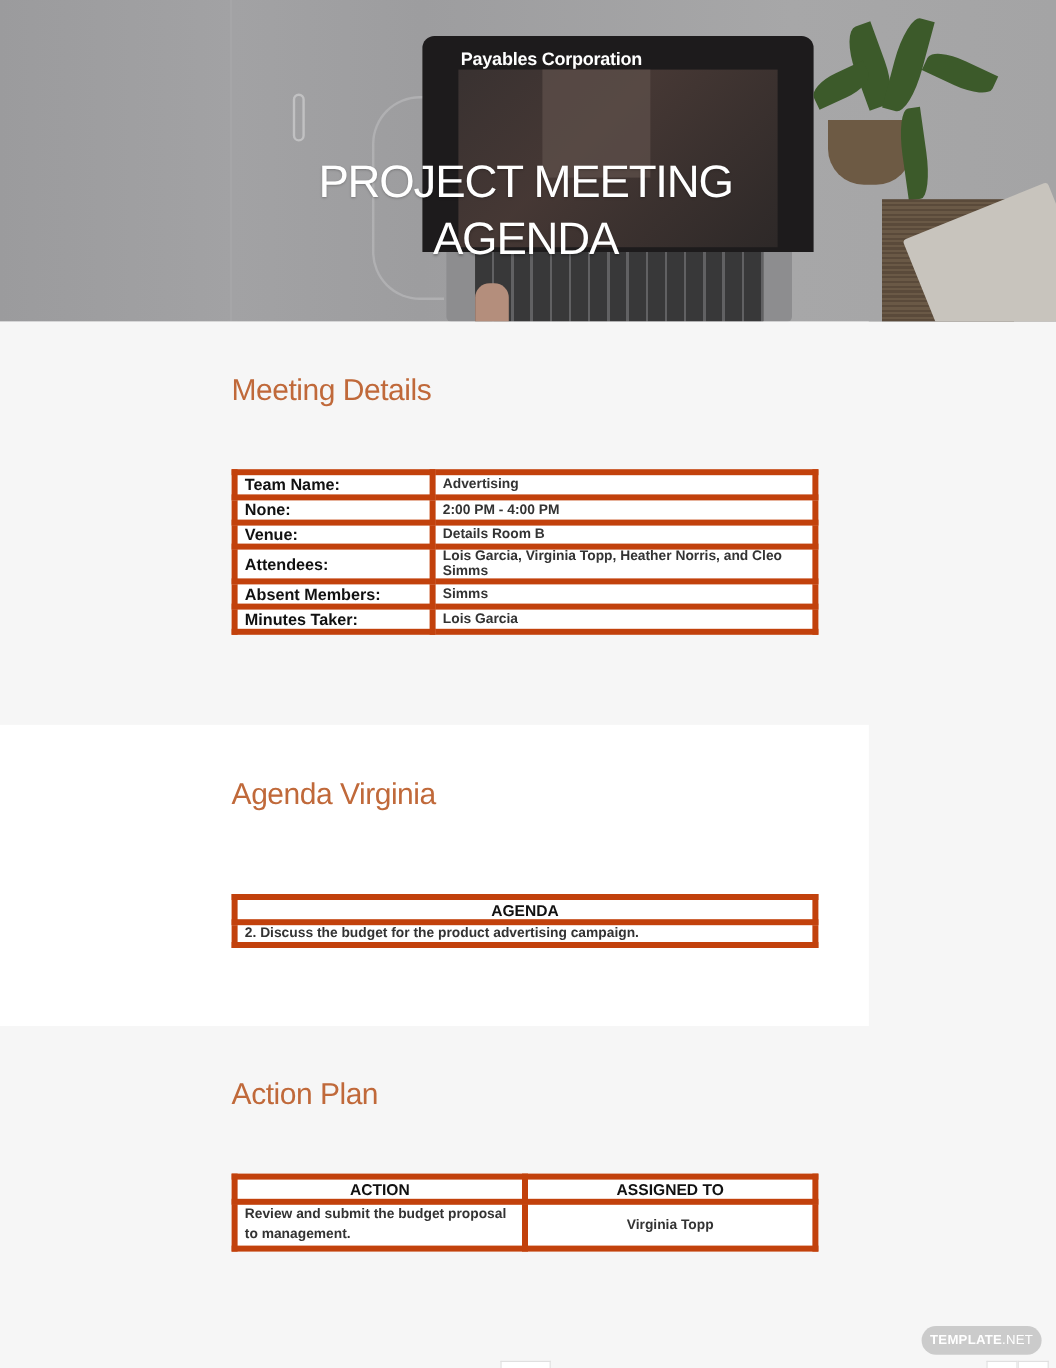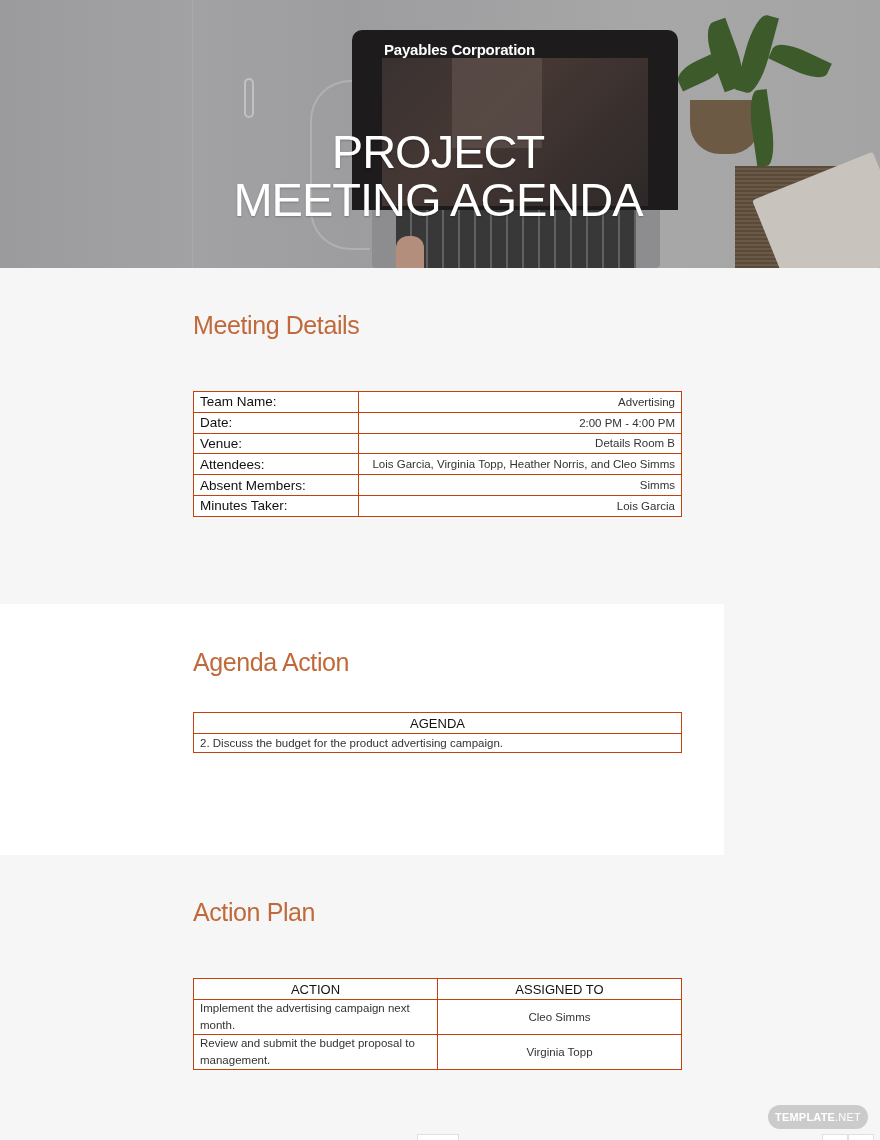--- a/index.html
+++ b/index.html
@@ -57,41 +57,41 @@
     background: #c8c4bd; transform: rotate(-22deg); border-radius: 3px;
   }
   .hand { position: absolute; left: 396px; top: 236px; width: 28px; height: 40px; background: #b48e7c; border-radius: 12px 12px 0 0; }
 
   .company {
     position: absolute; left: 384px; top: 41px; font-size: 15px; font-weight: 700;
     color: #ffffff; letter-spacing: -0.2px;
   }
   .hero-title {
     position: absolute; left: 0; top: 128px; width: 876px; text-align: center;
-    color: #ffffff; font-size: 47px; font-weight: 400; line-height: 48px; letter-spacing: -1px;
+    color: #ffffff; font-size: 38px; font-weight: 400; line-height: 48px; letter-spacing: -1px;
     text-shadow: 0 1px 2px rgba(0,0,0,0.25);
   }
 
   
   .section { position: absolute; left: 0; width: 724px; }
   .s1 { top: 268px; height: 336px; background: #f6f6f6; }
   .s2 { top: 604px; height: 251px; background: #ffffff; }
   .s3 { top: 855px; height: 285px; background: #f6f6f6; }
 
   .section-title {
     position: absolute; left: 193px; font-size: 25px; font-weight: 400; color: #c0693a;
     letter-spacing: -0.4px;
   }
 
   table { border-collapse: collapse; position: absolute; left: 193px; width: 489px; background: #ffffff; }
-  td, th { border: 1px solid #c2410c; font-weight: normal; }
+  td, th { border: 5px solid #c2410c; font-weight: bold; }
 
   .details td { height: 20.8px; padding: 0 6px; vertical-align: middle; }
   .details td.lbl { width: 165px; font-size: 13.5px; color: #111; }
-  .details td.val { font-size: 11.5px; color: #333; padding-top: 0; text-align: right; }
+  .details td.val { font-size: 11.5px; color: #333; padding-top: 0; }
 
   .agenda th { height: 21px; font-size: 13px; color: #111; text-align: center; }
   .agenda td { height: 19px; font-size: 11.5px; color: #333; padding: 0 6px; }
 
   .action th { height: 21px; font-size: 13px; color: #111; text-align: center; width: 50%; margin-top: 25px; }
   .action td { height: 35px; font-size: 11.5px; color: #333; padding: 0 6px; line-height: 17px; }
   .action td.who { text-align: center; }
 
   .badge {
     position: absolute; left: 768px; top: 1105px; width: 100px; height: 24px; border-radius: 12px;
@@ -132,21 +132,21 @@
 
 <div class="section s1">
   <div class="section-title" style="top:43px;">Meeting Details</div>
   <table class="details" style="top:123px;">
     <tbody>
         <tr>
       <td class="lbl">Team Name:</td>
       <td class="val">Advertising</td>
     </tr>
     <tr>
-      <td class="lbl">Date:</td>
+      <td class="lbl">None:</td>
       <td class="val">2:00 PM - 4:00 PM</td>
     </tr>
     <tr>
       <td class="lbl">Venue:</td>
       <td class="val">Details Room B</td>
     </tr>
     <tr>
       <td class="lbl">Attendees:</td>
       <td class="val">Lois Garcia, Virginia Topp, Heather Norris, and Cleo Simms</td>
     </tr>
@@ -156,46 +156,42 @@
     </tr>
     <tr>
       <td class="lbl">Minutes Taker:</td>
       <td class="val">Lois Garcia</td>
     </tr>
   </tbody>
     </table>
 </div>
 
 <div class="section s2">
-  <div class="section-title" style="top:44px;">Agenda Action</div>
-  <table class="agenda" style="top:108px;">
+  <div class="section-title" style="top:44px;">Agenda Virginia</div>
+  <table class="agenda" style="top:141px;">
     <tbody>
         <tr>
       <th>AGENDA</th>
     </tr>
     <tr>
       <td>2. Discuss the budget for the product advertising campaign.</td>
     </tr>
   </tbody>
     </table>
 </div>
 
 <div class="section s3">
   <div class="section-title" style="top:43px;">Action Plan</div>
   <table class="action" style="top:123px;">
     <tbody>
         <tr>
       <th>ACTION</th>
       <th>ASSIGNED TO</th>
     </tr>
     <tr>
-      <td>Implement the advertising campaign next month.</td>
-      <td class="who">Cleo Simms</td>
-    </tr>
-    <tr>
       <td>Review and submit the budget proposal to management.</td>
       <td class="who">Virginia Topp</td>
     </tr>
   </tbody>
     </table>
 </div>
 
 <div class="badge">
   <span>TEMPLATE</span><span class="net">.NET</span>
 </div>

